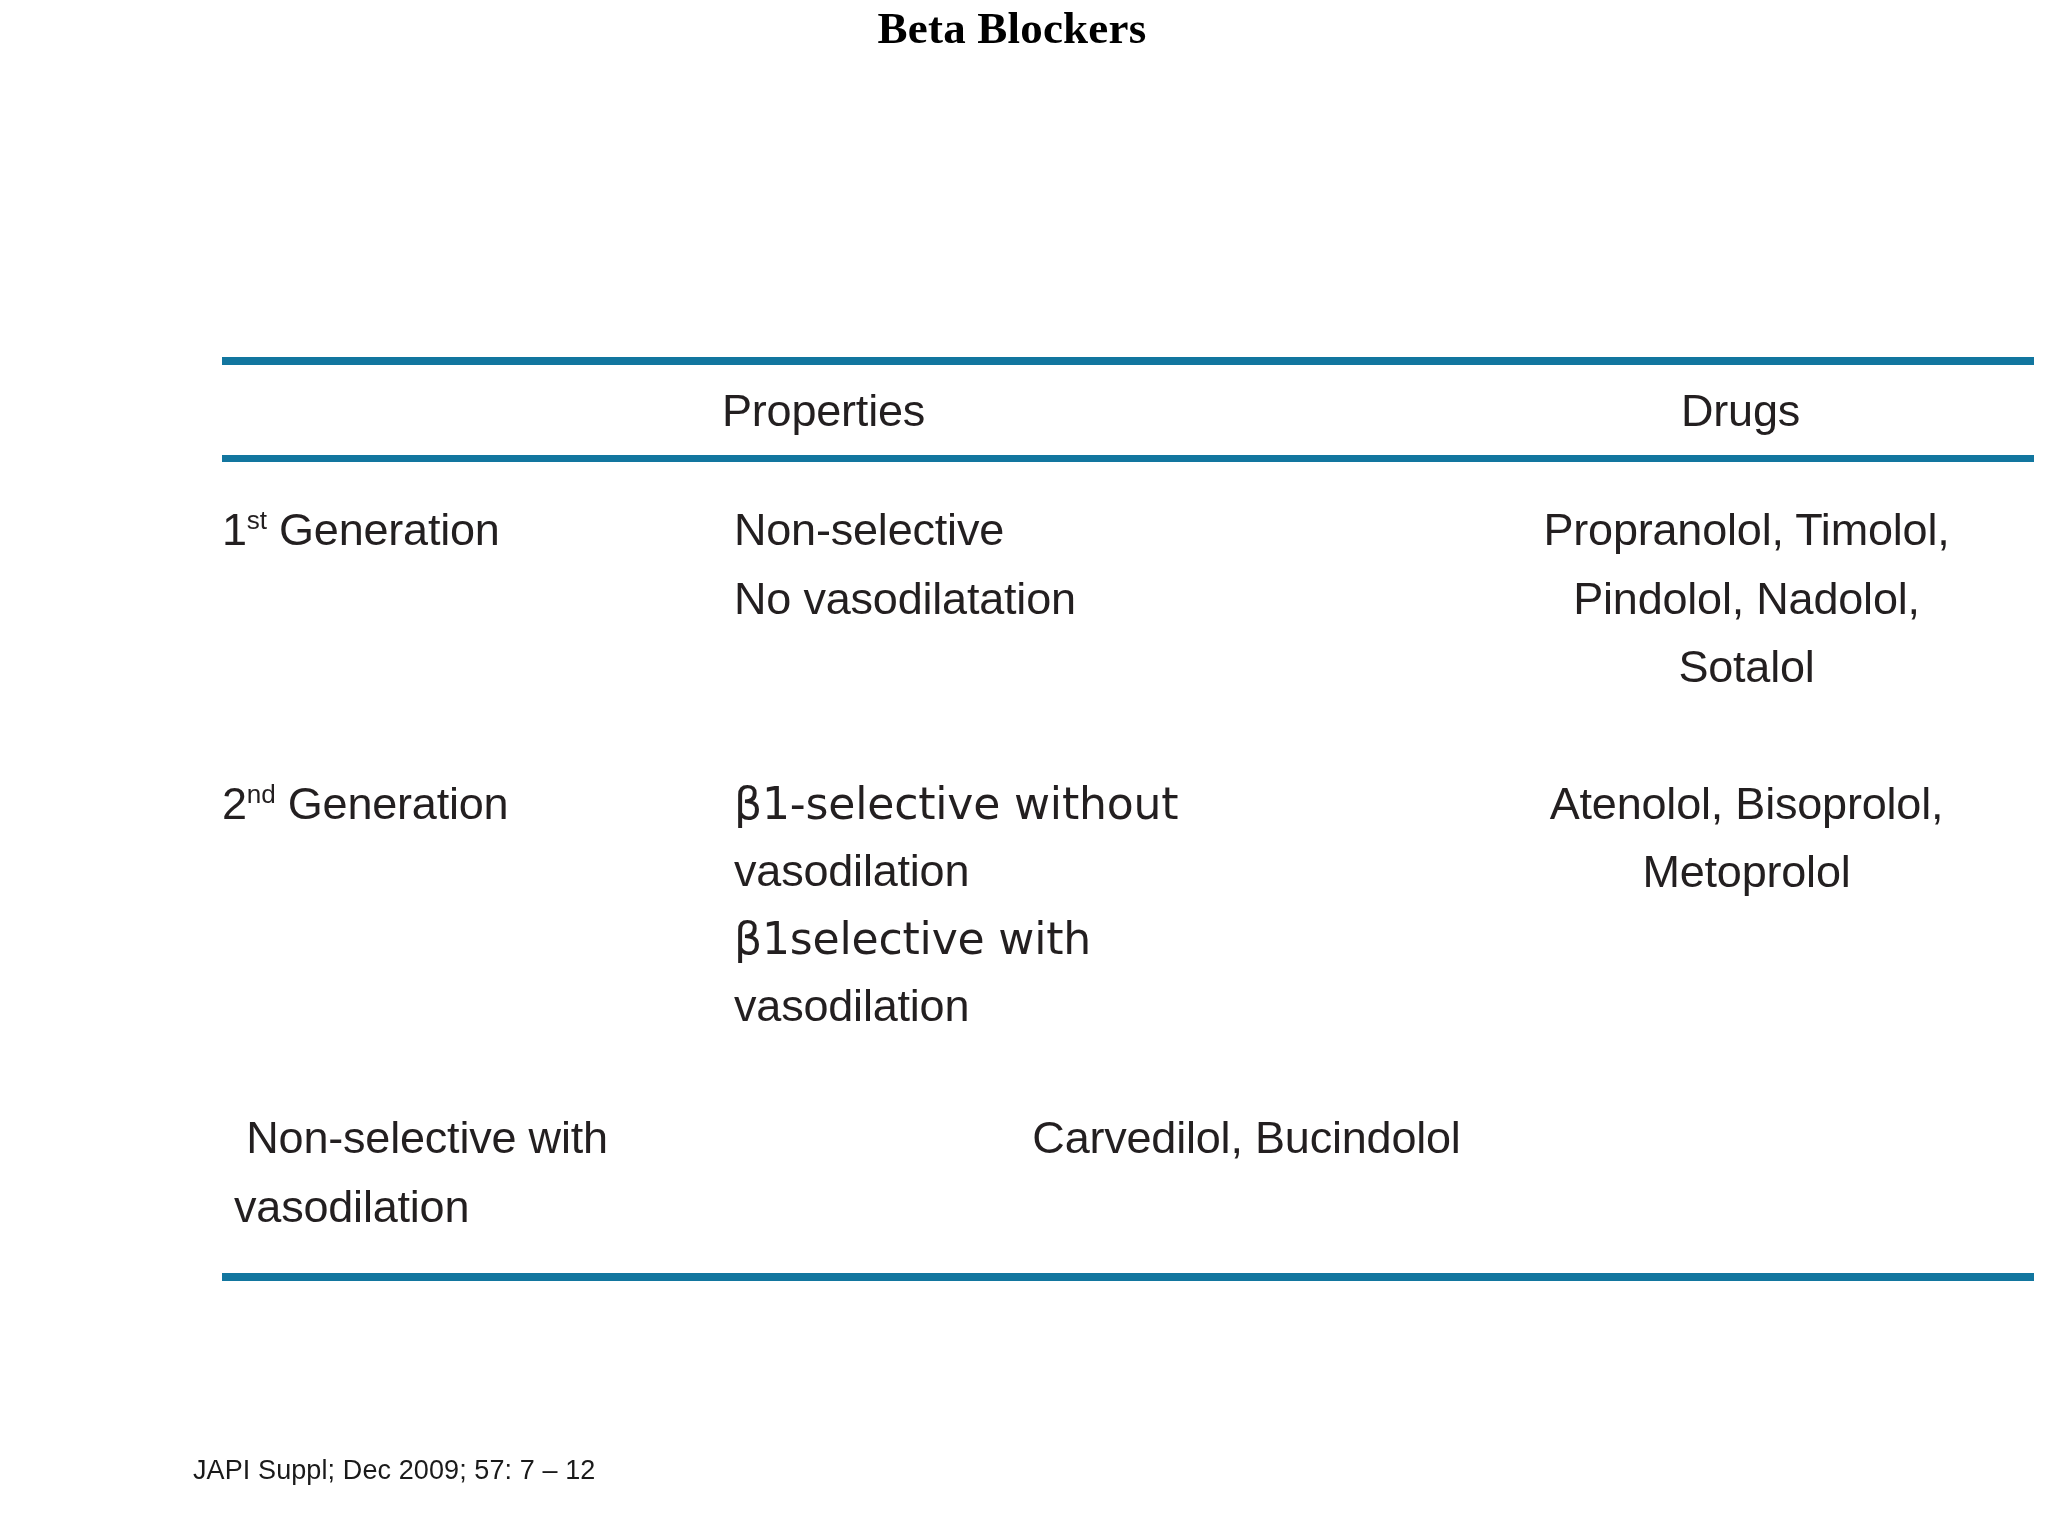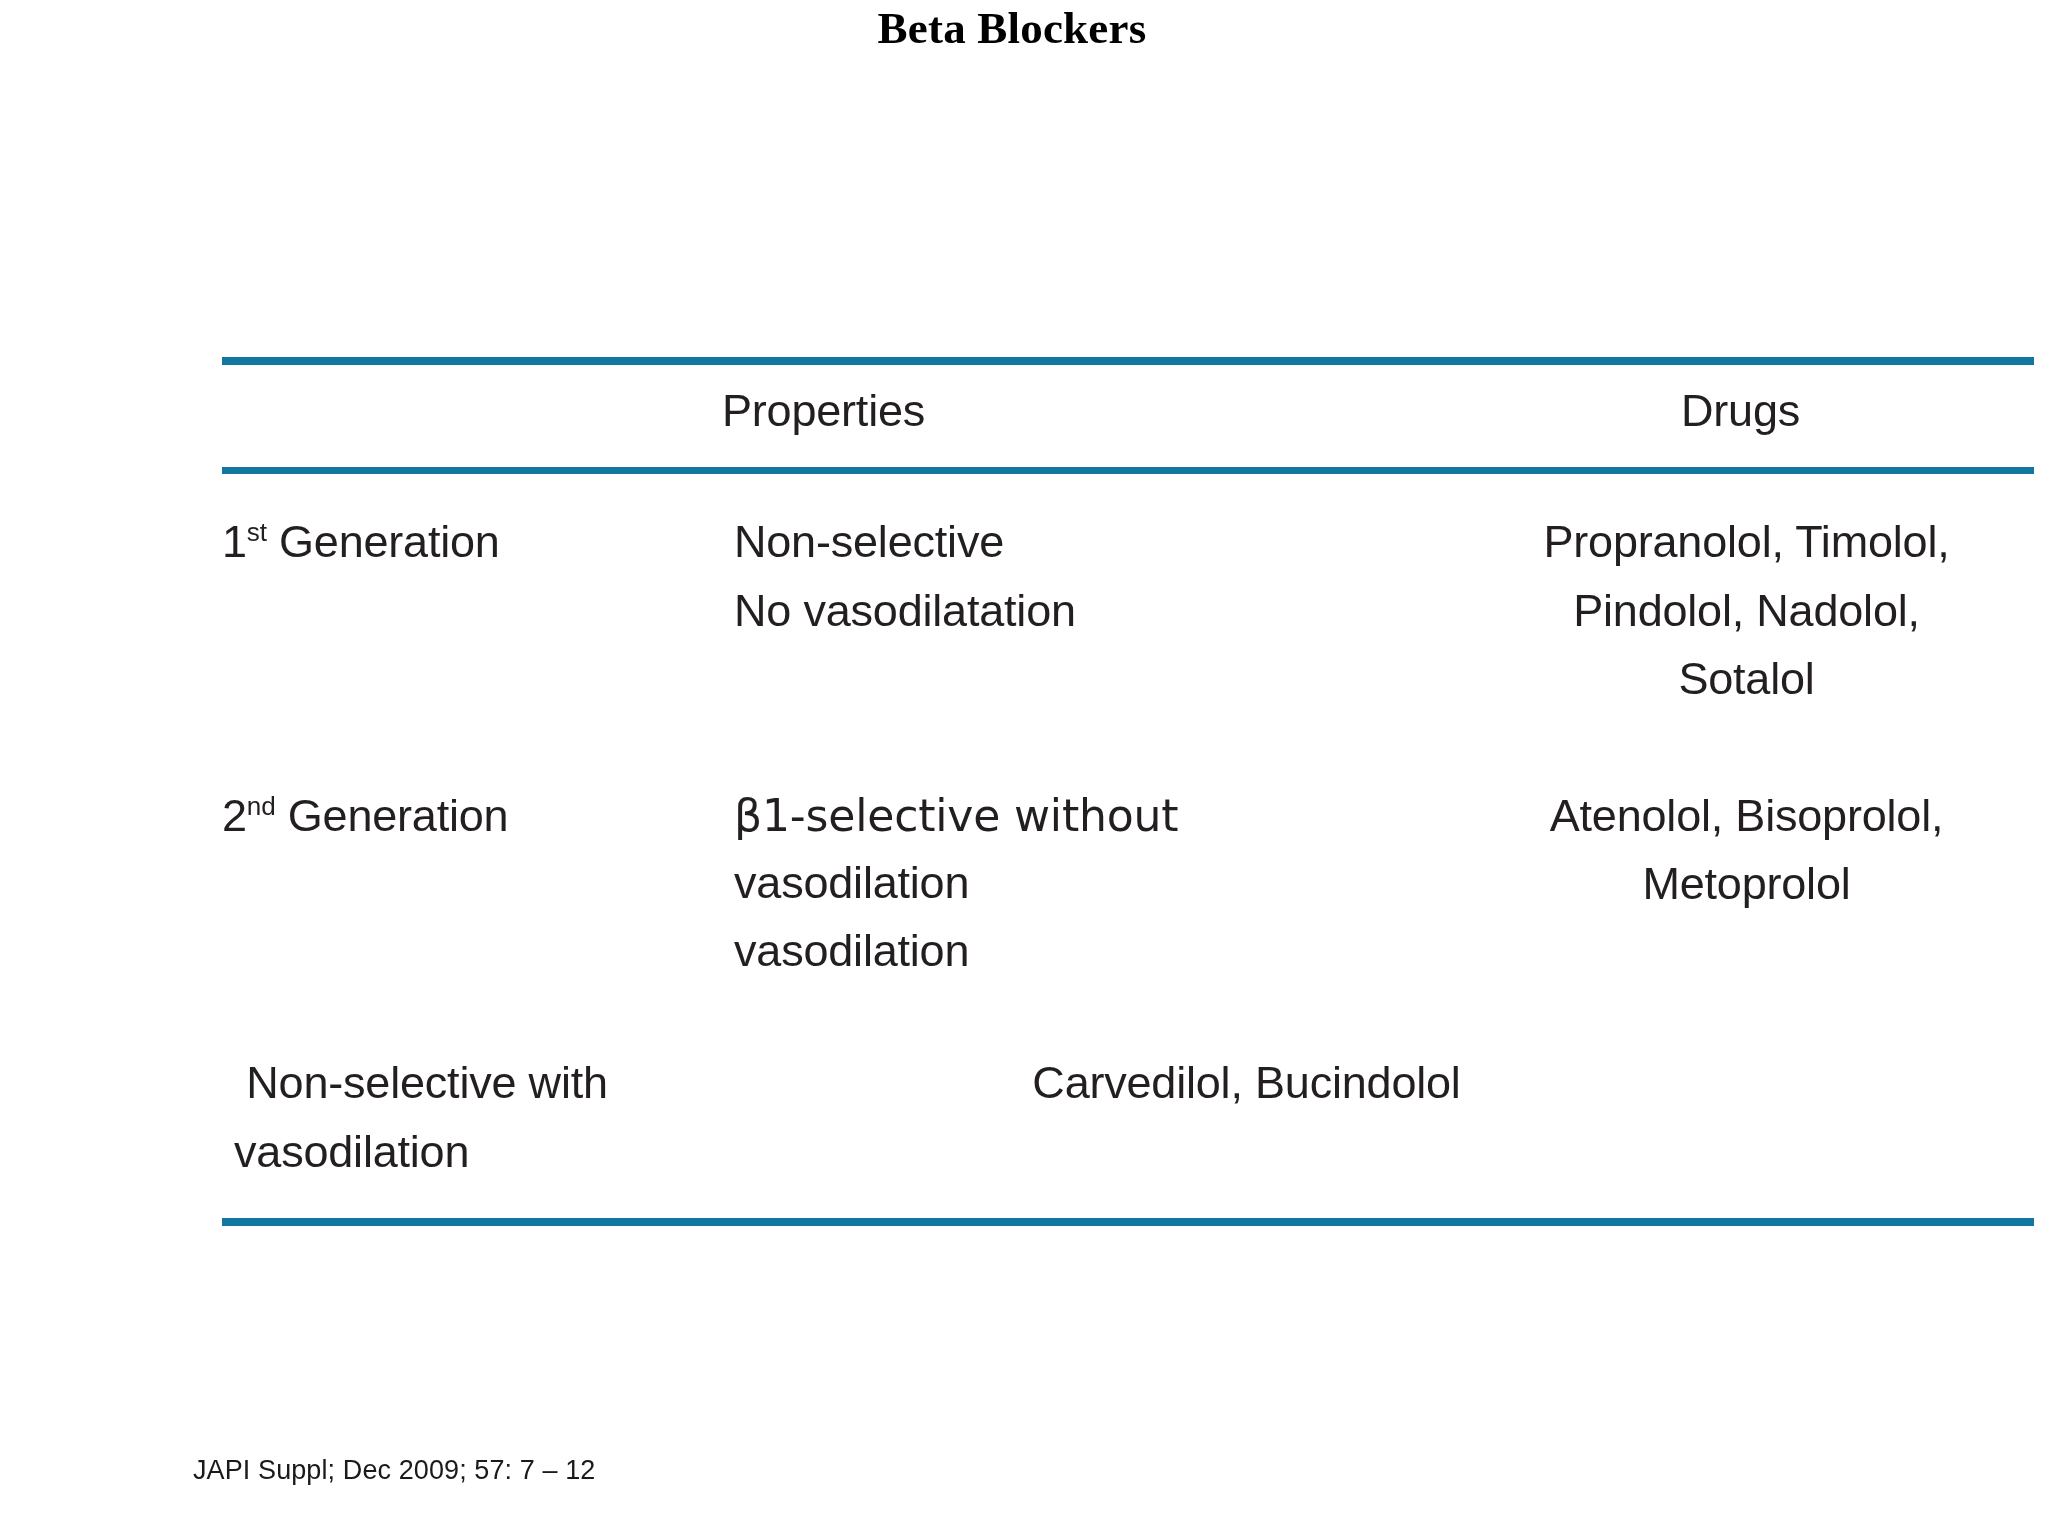--- a/index.html
+++ b/index.html
@@ -55,21 +55,21 @@
     font-size: 45px;
     line-height: 1.52;
     color: #231f20;
     letter-spacing: -0.2px;
   }
 
   .col-gen   { width: 500px; flex: 0 0 500px; padding-left: 0px; }
   .col-props { width: 725px; flex: 0 0 725px; }
   .col-drugs { width: 587px; flex: 0 0 587px; text-align: center; }
 
-  .header-row .cell { padding-top: 12px; padding-bottom: 22px; }
+  .header-row .cell { padding-top: 12px; padding-bottom: 10px; }
   .header-row .col-gen { }
 
   .body-row { }
   .body-row .cell { padding-top: 34px; }
 
   .row-gap-1 { height: 34px; }
   .row-gap-2 { height: 30px; }
   .row-gap-3 { height: 32px; }
 
   sup {
@@ -127,20 +127,21 @@
 
   <div class="row-gap-1"></div>
 
   <div class="table-row body-row">
     <div class="cell col-gen">
       <span>2</span><sup>nd</sup> <span>Generation</span>
     </div>
     <div class="cell col-props">
       <span class="line beta">β1-selective without</span>
       <span class="line">vasodilation</span>
+      <span class="line beta">β1selective with</span>
       <span class="line">vasodilation</span>
     </div>
     <div class="cell col-drugs">
       <span class="line">Atenolol, Bisoprolol,</span>
       <span class="line">Metoprolol</span>
     </div>
   </div>
 
   <div class="row-gap-2"></div>
 

